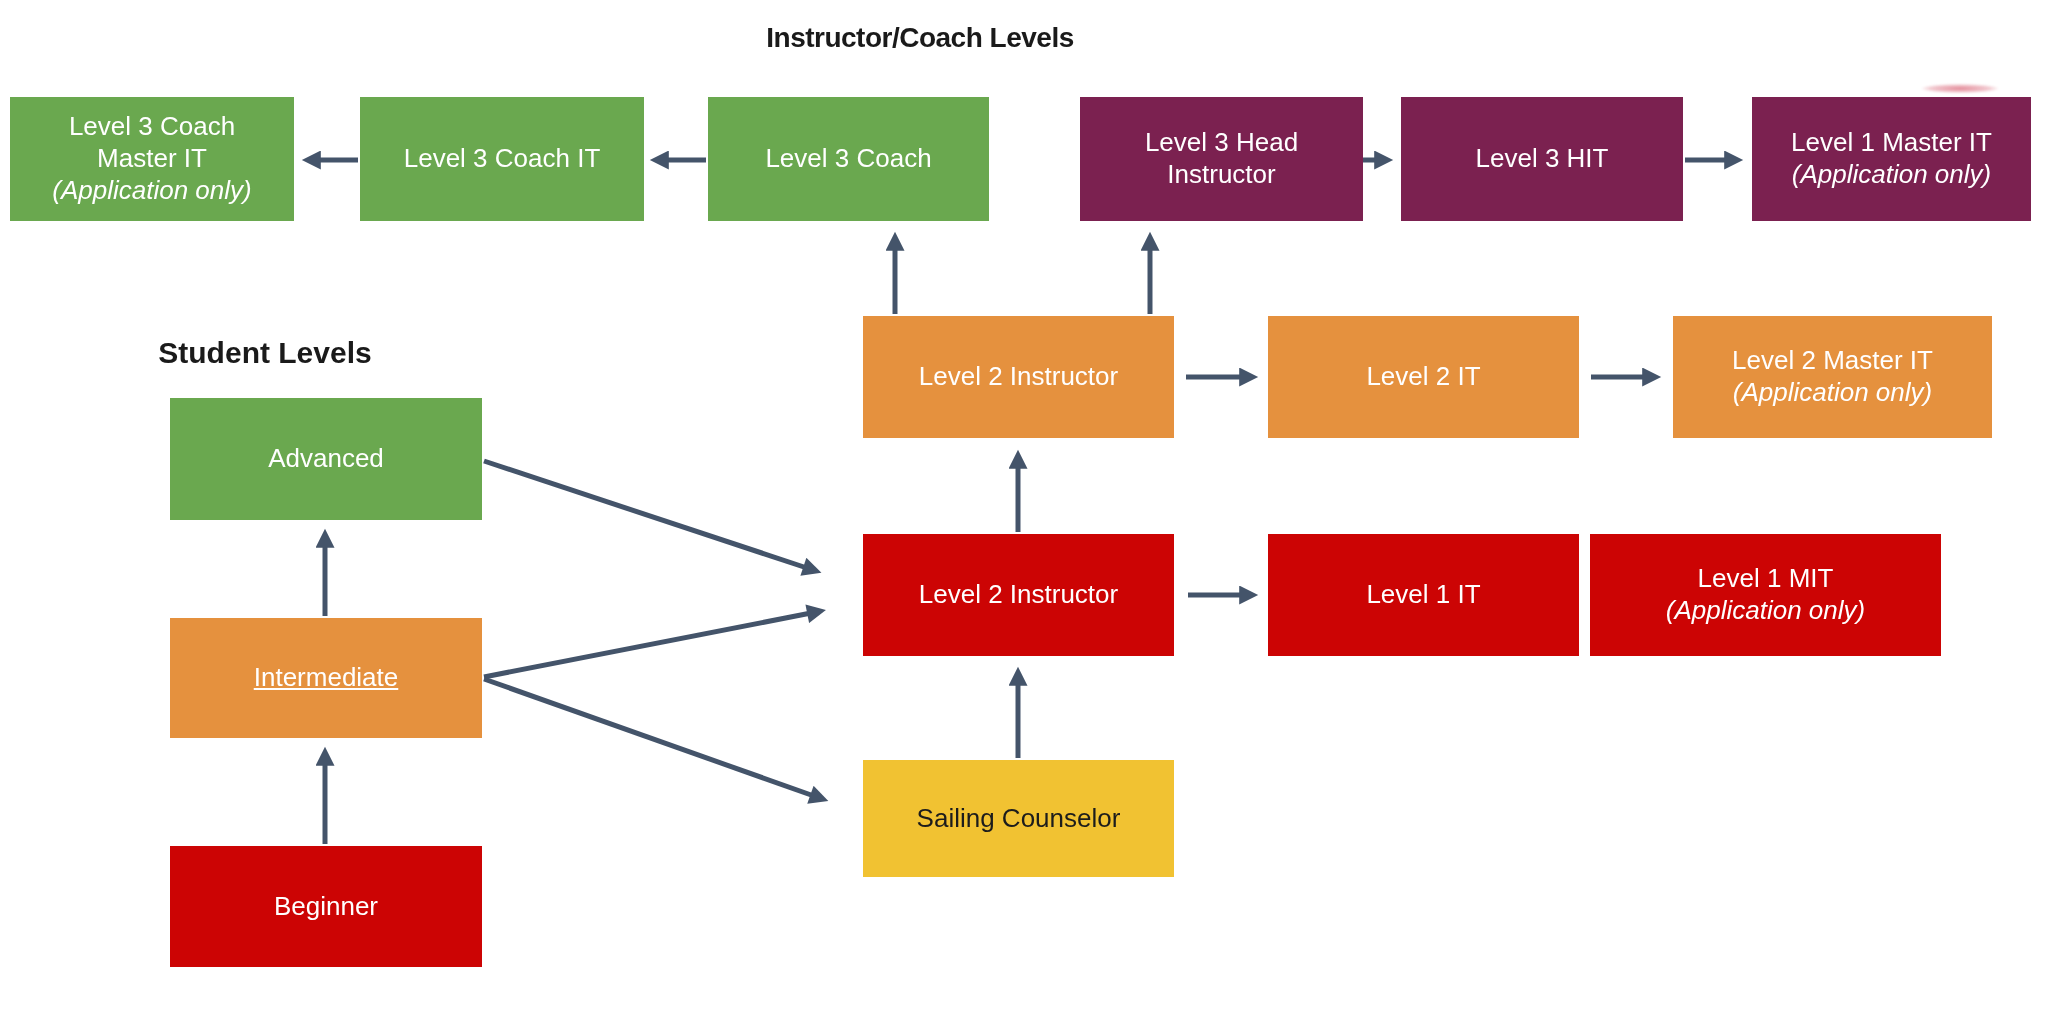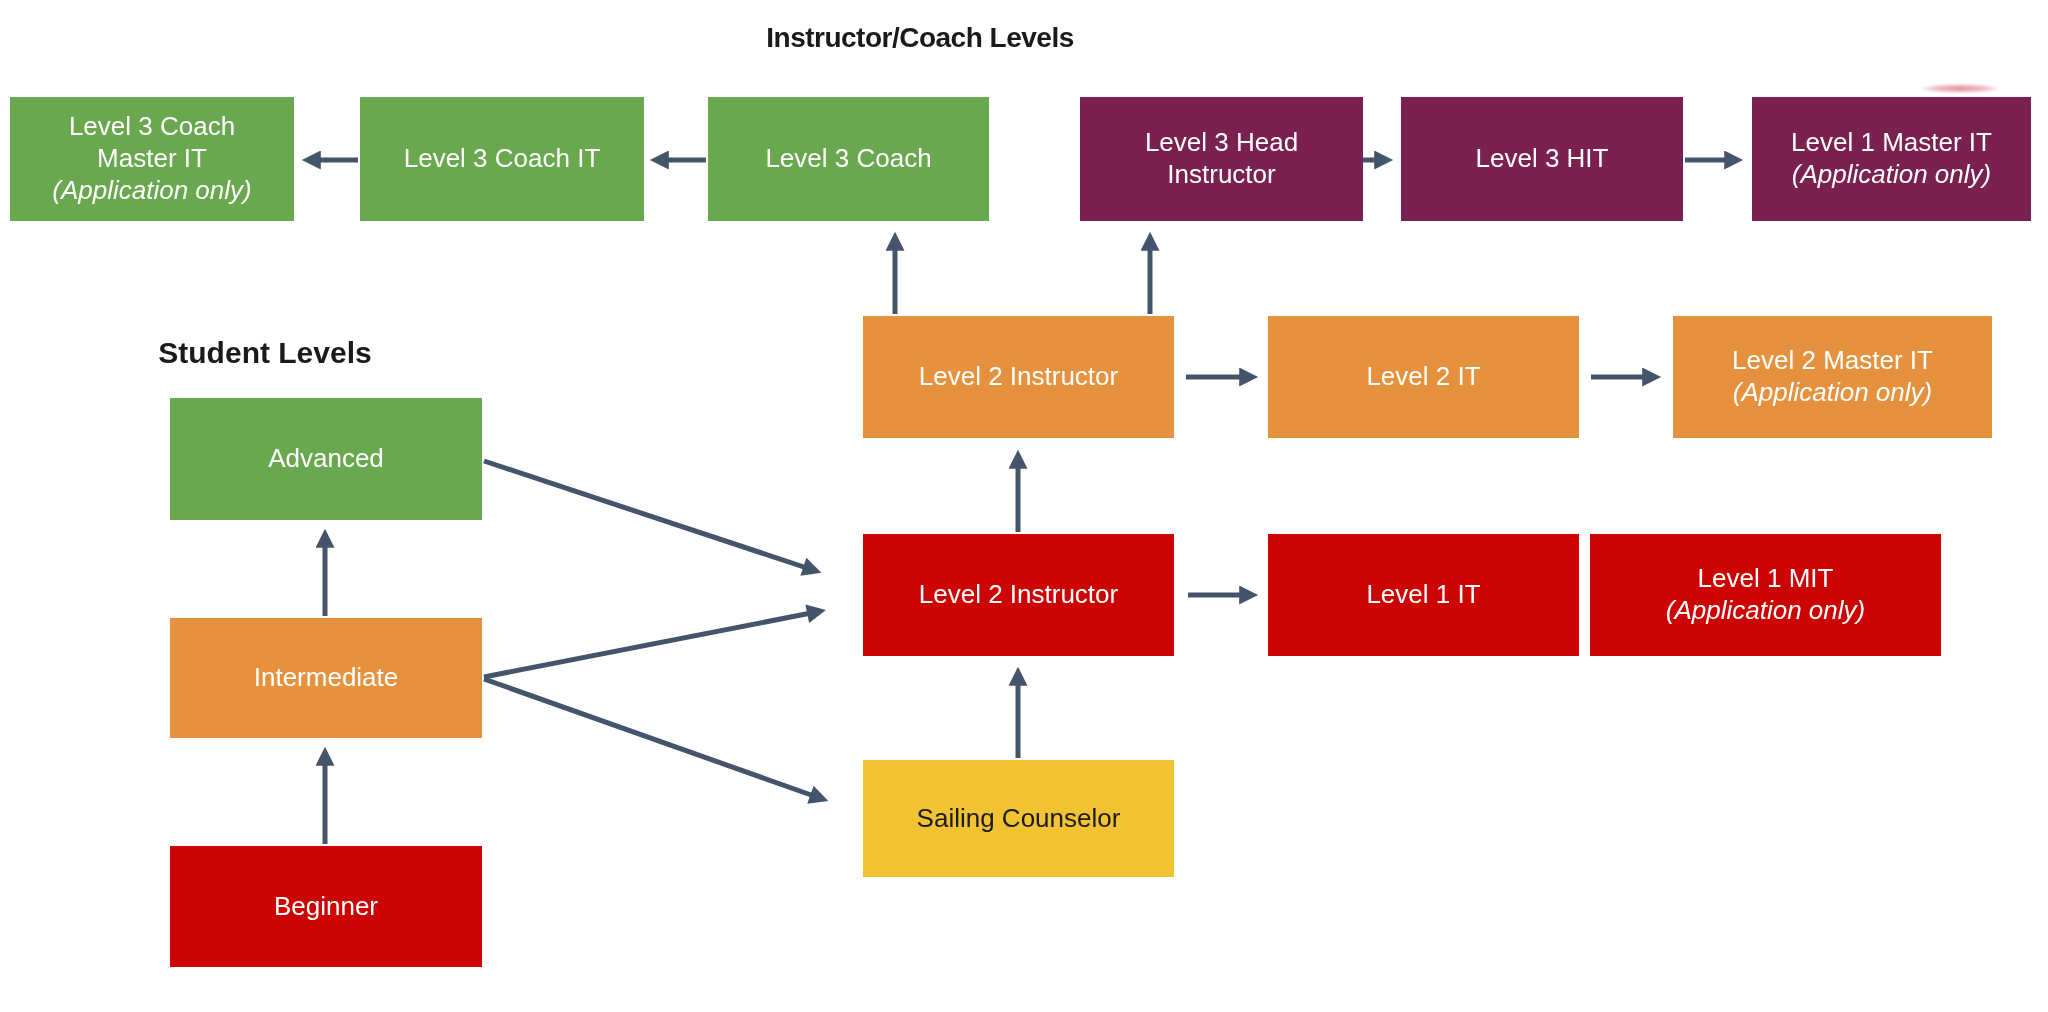--- a/index.html
+++ b/index.html
@@ -29,21 +29,21 @@
   
   #n-l3-coach-master{left:10px;top:97px;width:284px;height:124px;}
   #n-l3-coach-it{left:360px;top:97px;width:284px;height:124px;}
   #n-l3-coach{left:708px;top:97px;width:281px;height:124px;}
   #n-l3-head{left:1080px;top:97px;width:283px;height:124px;align-items:center;}
   #n-l3-hit{left:1401px;top:97px;width:282px;height:124px;}
   #n-l3-master{left:1752px;top:97px;width:279px;height:124px;}
 
   
   #n-advanced{left:170px;top:398px;width:312px;height:122px;}
-  #n-intermediate{left:170px;top:618px;width:312px;height:120px;}
+  #n-intermediate{left:170px;top:618px;width:312px;height:120px;text-decoration:underline;}
   #n-beginner{left:170px;top:846px;width:312px;height:121px;}
 
   
   #n-l2-instructor{left:863px;top:316px;width:311px;height:122px;}
   #n-l2-it{left:1268px;top:316px;width:311px;height:122px;}
   #n-l2-master{left:1673px;top:316px;width:319px;height:122px;}
   #n-l1-instructor{left:863px;top:534px;width:311px;height:122px;}
   #n-l1-it{left:1268px;top:534px;width:311px;height:122px;}
   #n-l1-mit{left:1590px;top:534px;width:351px;height:122px;}
   #n-sailing{left:863px;top:760px;width:311px;height:117px;}

